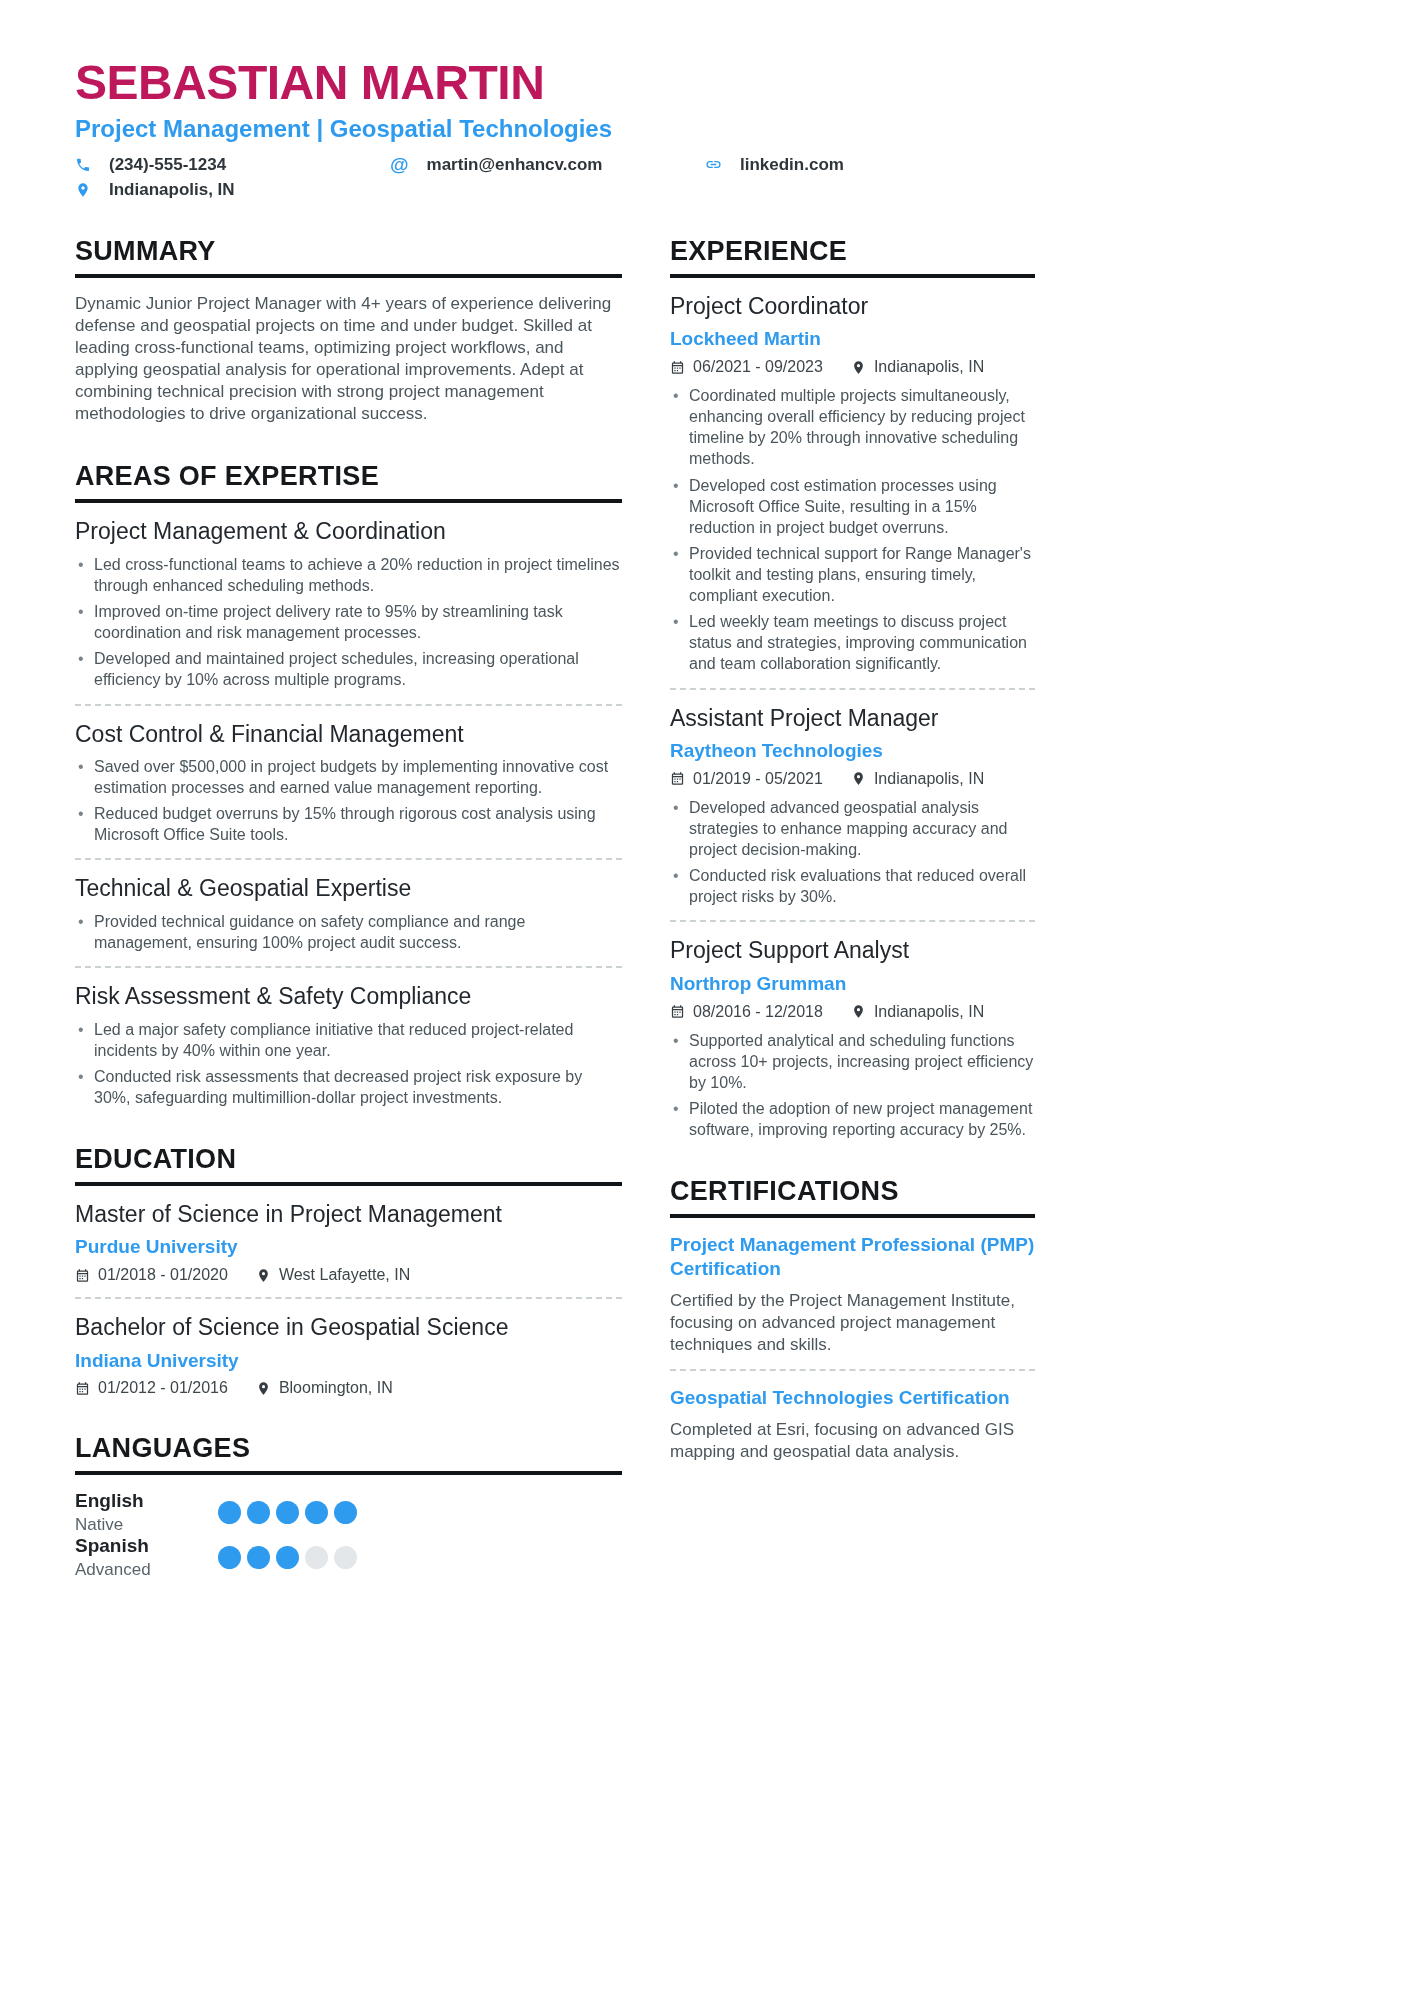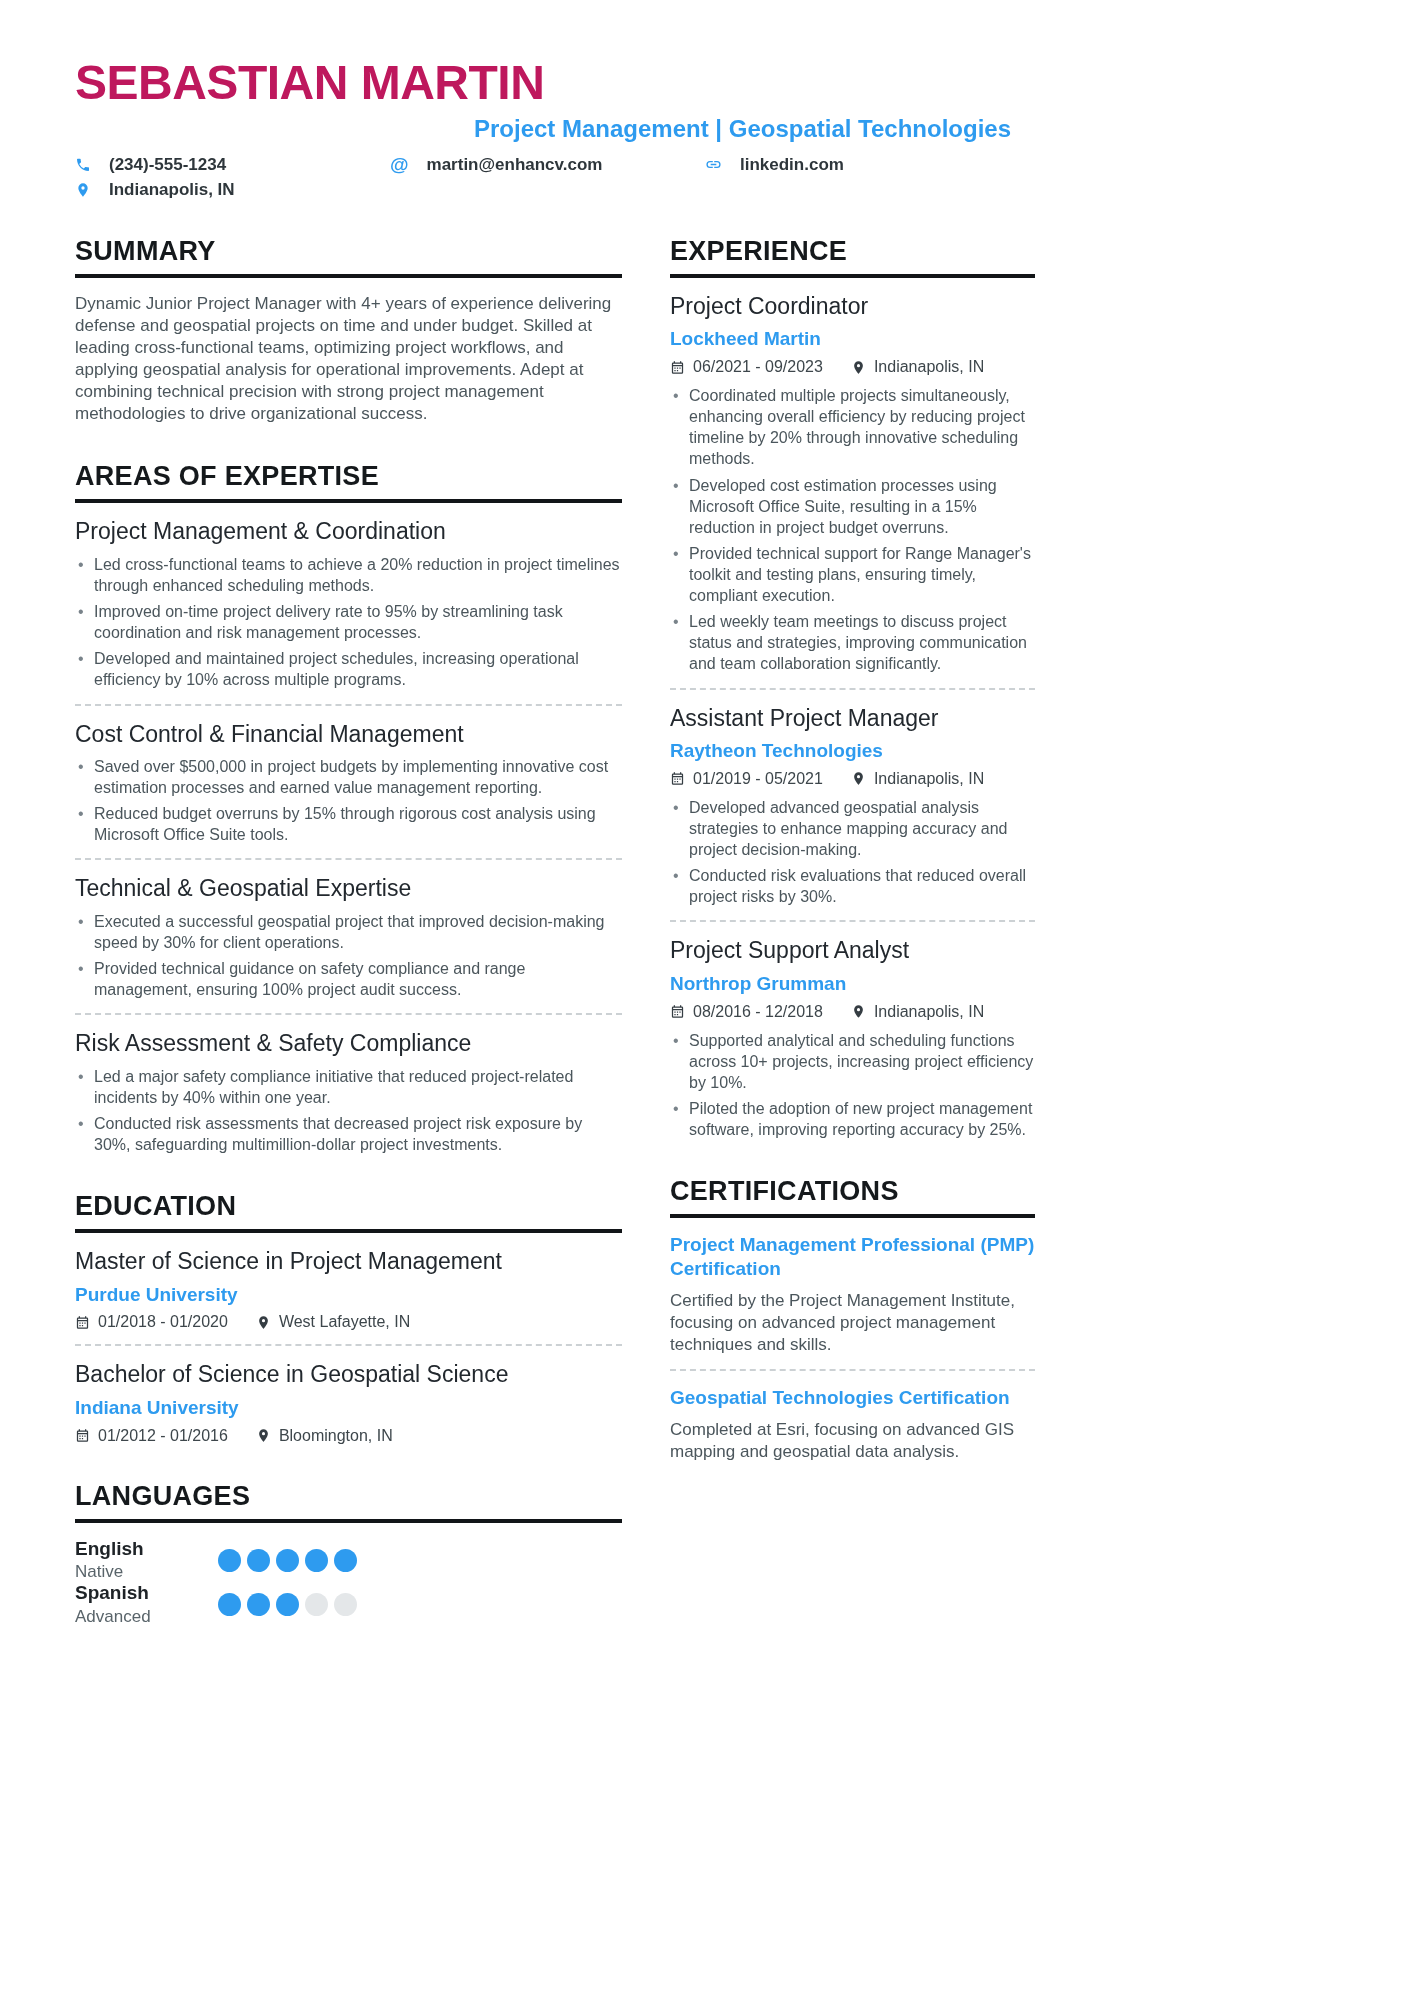--- a/index.html
+++ b/index.html
@@ -9,21 +9,21 @@
     color:#4b565c;
   }
   .page{position:relative;width:1410px;height:1995px;background:#fff;overflow:hidden;}
   .inner{padding:58px 0 0 75px;}
 
   
   .name{
     font-size:48px;font-weight:700;color:#be185d;
     letter-spacing:-0.5px;line-height:1.04;margin:0;
   }
-  .job-title{font-size:24px;font-weight:700;color:var(--accent,#2e9bef);margin-top:7px;text-align:center;}
+  .job-title{font-size:24px;font-weight:700;color:var(--accent,#2e9bef);margin-top:7px;}
   .contact{display:grid;grid-template-columns:315px 315px auto;width:960px;margin-top:12px;row-gap:5px;}
   .contact-item{display:flex;align-items:center;gap:18px;font-size:17px;font-weight:700;color:#2e363b;}
   .contact-item .icon{color:var(--accent,#2e9bef);display:inline-flex;align-items:center;}
   .at-glyph{font-size:19px;font-weight:700;color:var(--accent,#2e9bef);line-height:1;}
 
   
   .columns{display:flex;margin-top:36px;}
   .col-left{width:547px;margin-right:48px;flex:none;}
   .col-right{width:365px;flex:none;}
 
@@ -129,21 +129,20 @@
             <ul class="bullets">
               <li>Saved over $500,000 in project budgets by implementing innovative cost estimation processes and earned value management reporting.</li>
               <li>Reduced budget overruns by 15% through rigorous cost analysis using Microsoft Office Suite tools.</li>
             </ul>
           </div>
           <hr class="dashed">
 
           <div>
             <div class="group-title">Technical &amp; Geospatial Expertise</div>
             <ul class="bullets">
-              <li>Executed a successful geospatial project that improved decision-making speed by 30% for client operations.</li>
               <li>Provided technical guidance on safety compliance and range management, ensuring 100% project audit success.</li>
             </ul>
           </div>
           <hr class="dashed">
 
           <div>
             <div class="group-title">Risk Assessment &amp; Safety Compliance</div>
             <ul class="bullets">
               <li>Led a major safety compliance initiative that reduced project-related incidents by 40% within one year.</li>
               <li>Conducted risk assessments that decreased project risk exposure by 30%, safeguarding multimillion-dollar project investments.</li>

